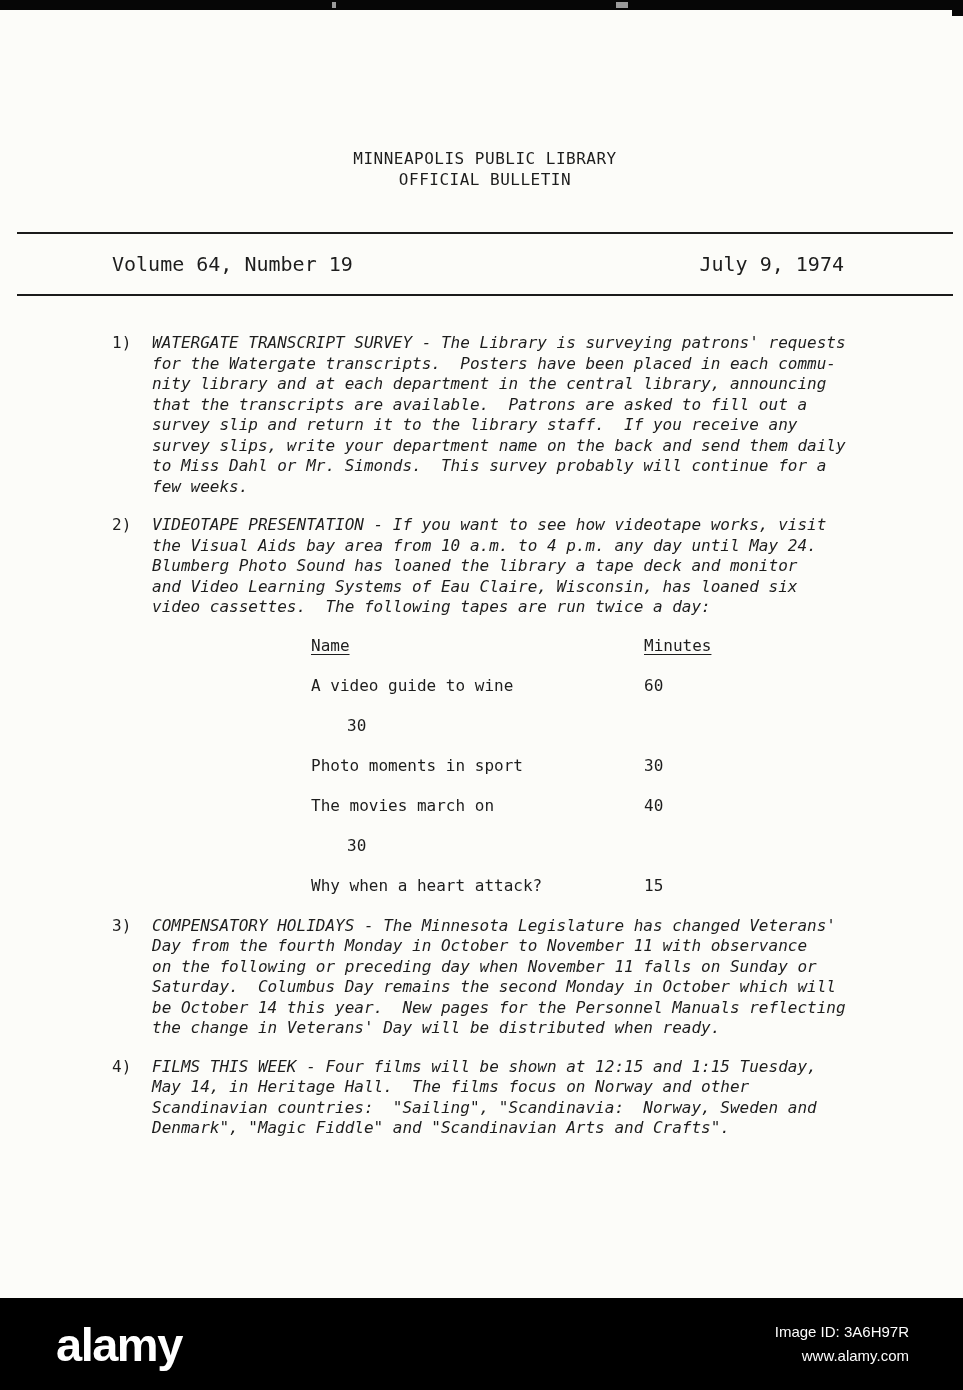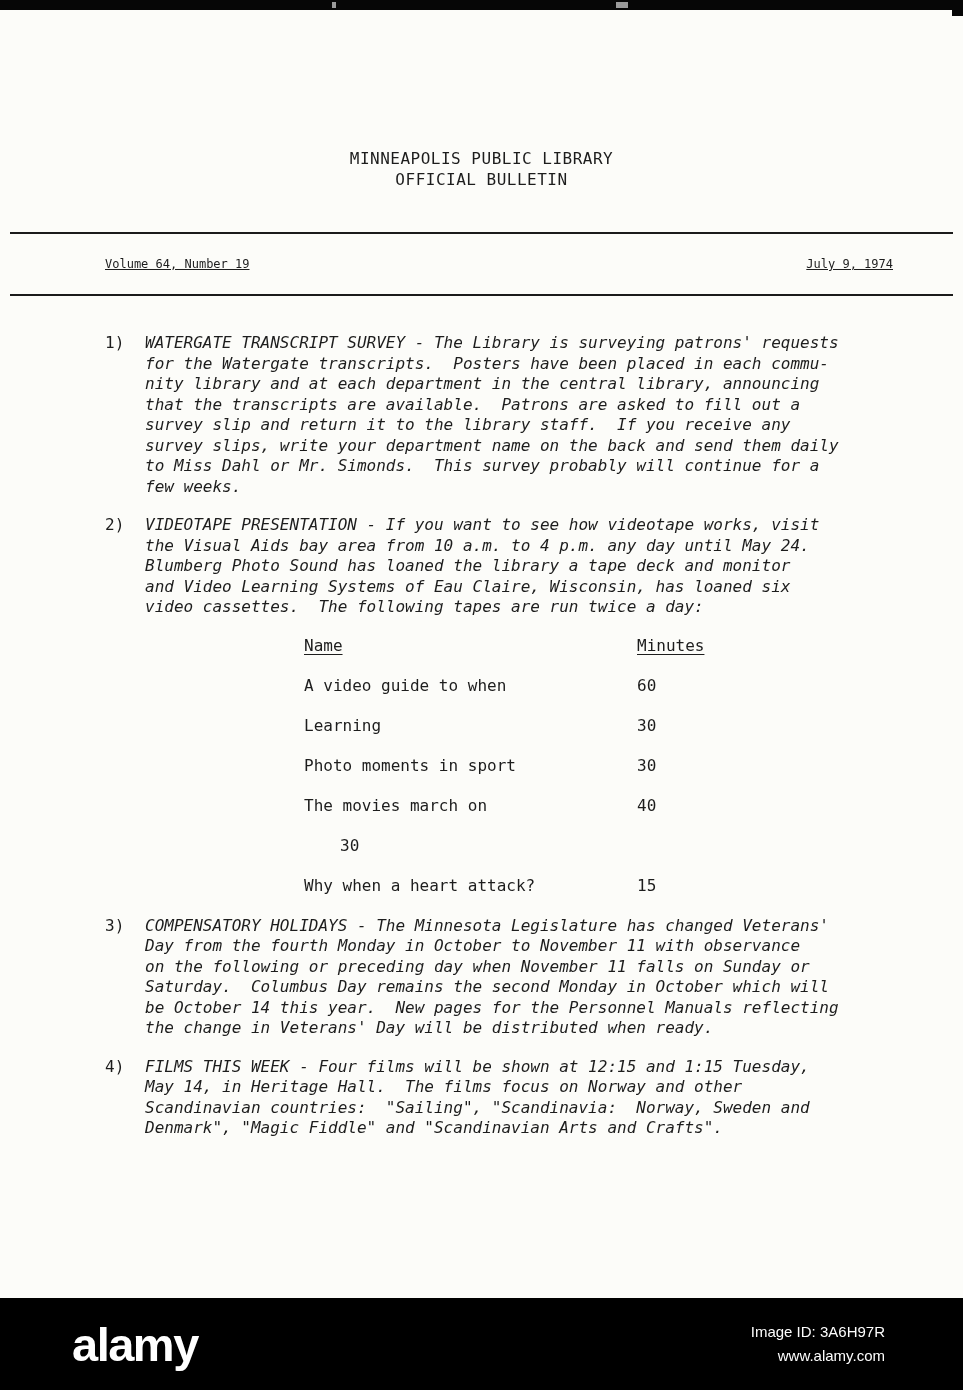--- a/index.html
+++ b/index.html
@@ -15,58 +15,57 @@
   }
   .top-strip {
     position: absolute; top: 0; left: 0; width: 100%; height: 10px;
     background: #060606;
   }
   .top-strip .mark { position: absolute; top: 2px; width: 4px; height: 6px; background: #b5b5b5; opacity: .85; }
   .mark.m1 { left: 332px; }
   .mark.m2 { left: 616px; width: 12px; }
   .corner-mark { position: absolute; top: 0; right: 0; width: 11px; height: 16px; background: #060606; }
 
-  .page { position: absolute; top: 10px; left: 0; right: 0; }
+  .page { position: absolute; top: 10px; left: 7px; right: 0; }
 
   .doc-header {
     padding-top: 138px;
     text-align: center;
     font-size: 16px;
     line-height: 21px;
     letter-spacing: .5px;
   }
   .rule { height: 2px; background: #1b1b1b; margin: 0 10px; }
   .rule1 { margin-top: 42px; }
   .meta-row {
     display: flex; justify-content: space-between;
-    font-size: 12px; line-height: 21px;
-    padding: 20px 70px 19px 105px;
-    text-decoration: underline;
+    font-size: 20px; line-height: 21px;
+    padding: 20px 119px 19px 105px;
   }
 
   .body { padding: 37px 0 0 105px; font-size: 16px; line-height: 20.5px; }
   .item { display: flex; margin-bottom: 18px; }
   .num { width: 40px; flex: none; }
   .itext { white-space: pre-wrap; width: 745px; font-style: italic; }
 
   .tape-table { margin-left: 178px; }
   .trow { display: flex; align-items: flex-end; margin-bottom: 19.5px; margin-left: 21px; }
   .tname { width: 297px; white-space: pre-wrap; }
   .tmin { width: 80px; padding-left: 36px; }
   .underline { text-decoration: underline; text-underline-offset: 3px; }
 
   .alamy-bar {
     position: absolute; left: 0; bottom: 0; width: 100%; height: 92px;
     background: #000;
     display: flex; align-items: center; justify-content: space-between;
     font-family: "Liberation Sans", "DejaVu Sans", sans-serif;
     color: #fff;
   }
-  .alamy-logo { font-size: 47px; font-weight: bold; letter-spacing: -1.5px; padding-left: 56px; margin-left: 16px; }
-  .alamy-right { text-align: right; padding-right: 78px; font-size: 15px; line-height: 24px; color: #fdfdfd; }
+  .alamy-logo { font-size: 47px; font-weight: bold; letter-spacing: -1.5px; padding-left: 56px; }
+  .alamy-right { text-align: right; padding-right: 54px; font-size: 15px; line-height: 24px; color: #fdfdfd; }
 </style>
 </head>
 <body>
 
 <div class="photo">
 
   <div class="top-strip">
     <span class="mark m1"></span>
     <span class="mark m2"></span>
   </div>
@@ -110,25 +109,24 @@
 and Video Learning Systems of Eau Claire, Wisconsin, has loaned six
 video cassettes.  The following tapes are run twice a day:</div>
       </div>
 
       <div class="tape-table">
         <div class="trow">
           <div class="tname"><span class="underline">Name</span></div>
           <div class="tmin"><span class="underline">Minutes</span></div>
         </div>
         <div class="trow">
-          <div class="tname">A video guide to when</div>
+          <div class="tname">A video guide to wine</div>
           <div class="tmin">60</div>
         </div>
         <div class="trow">
-          <div class="tname">Learning</div>
           <div class="tmin">30</div>
         </div>
         <div class="trow">
           <div class="tname">Photo moments in sport</div>
           <div class="tmin">30</div>
         </div>
         <div class="trow">
           <div class="tname">The movies march on</div>
           <div class="tmin">40</div>
         </div>

